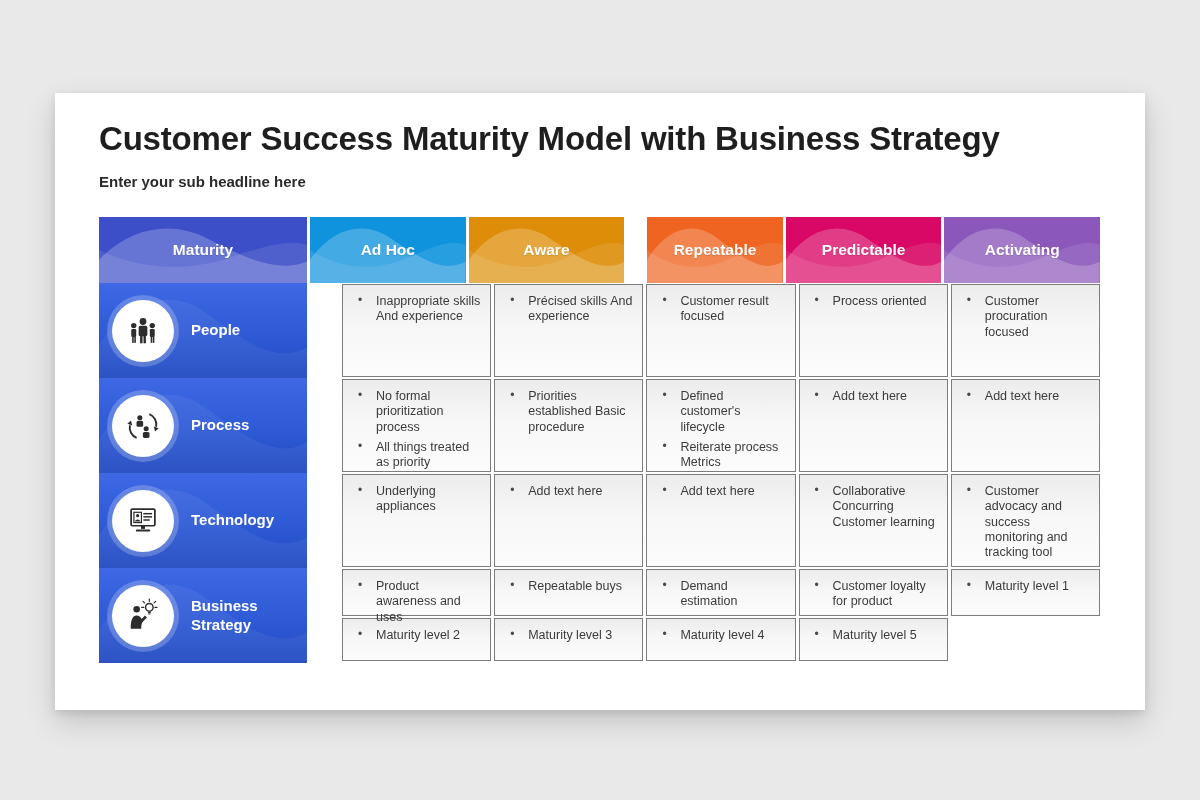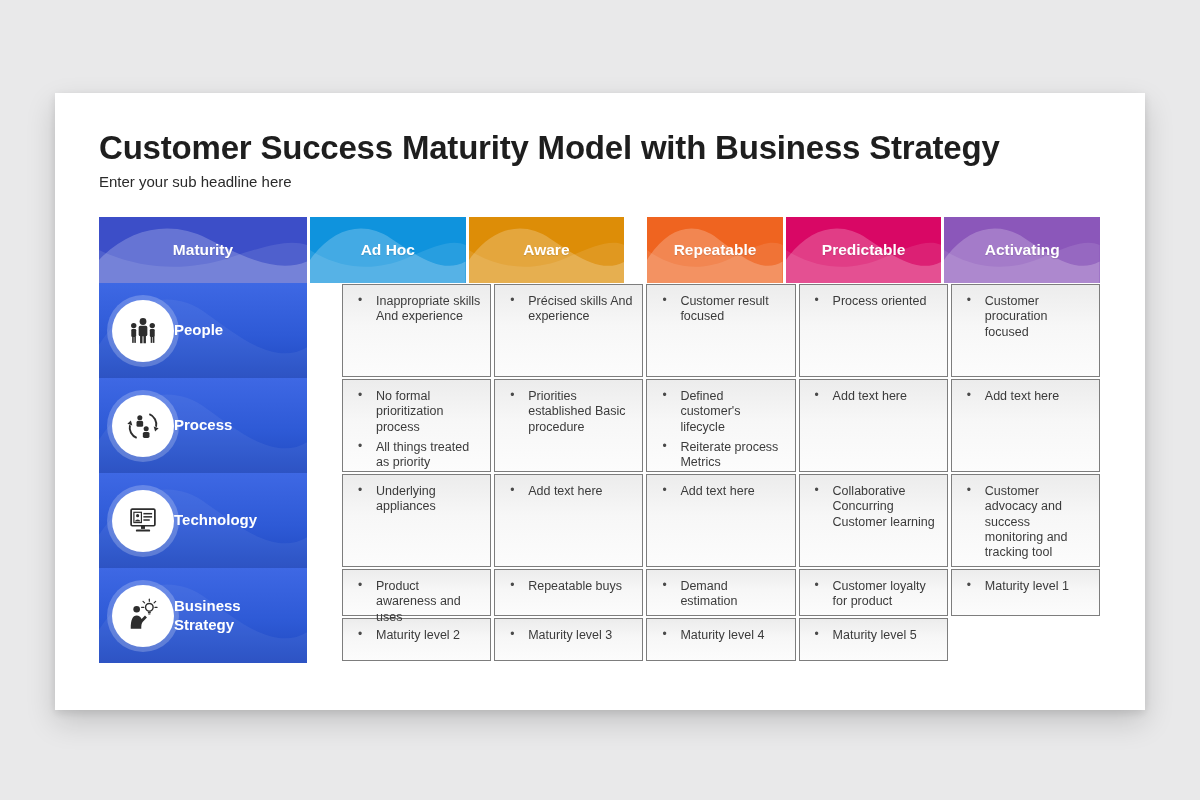--- a/index.html
+++ b/index.html
@@ -8,42 +8,42 @@
     background:#e9e9ea;
     font-family:"Liberation Sans","DejaVu Sans",sans-serif;
     position:relative;overflow:hidden;
   }
   .card{
     position:absolute;left:55px;top:93px;width:1090px;height:617px;
     background:#ffffff;
     box-shadow:0 12px 28px rgba(0,0,0,0.16),0 3px 8px rgba(0,0,0,0.10);
   }
   .title{
-    position:absolute;left:44px;top:36px;width:1000px;
+    position:absolute;left:44px;top:27px;width:1000px;
     font-size:33px;font-weight:600;color:#1e1e1e;letter-spacing:-0.2px;
   }
   .subtitle{
     position:absolute;left:44px;top:80px;width:600px;
-    font-size:15px;color:#2a2a2a;
+    font-size:15px;color:#2a2a2a;font-weight:bold;
   }
   .table{
     position:absolute;left:44px;top:124px;width:1001px;height:446px;
     display:flex;
   }
   
   .left-col{width:208px;display:flex;flex-direction:column;}
   .corner{
     height:66px;position:relative;overflow:hidden;
     display:flex;align-items:center;justify-content:center;
   }
   .corner .hlabel{position:relative;z-index:2;}
   .lrow{
     height:95px;position:relative;overflow:hidden;
     background:linear-gradient(180deg,#3e68e4 0%,#2e5ad6 55%,#2049c0 100%);
-    display:flex;align-items:center;padding-left:13px;box-sizing:border-box;
+    display:flex;align-items:center;gap:17px;padding-left:13px;box-sizing:border-box;
   }
   .circle{
     width:62px;height:62px;border-radius:50%;background:#ffffff;flex:0 0 auto;
     box-shadow:0 0 0 5px rgba(255,255,255,0.22);
     display:flex;align-items:center;justify-content:center;position:relative;z-index:2;
   }
   .circle svg{width:38px;height:38px;}
   .rlabel{
     color:#ffffff;font-weight:700;font-size:15px;line-height:1.25;position:relative;z-index:2;
     width:104px;

